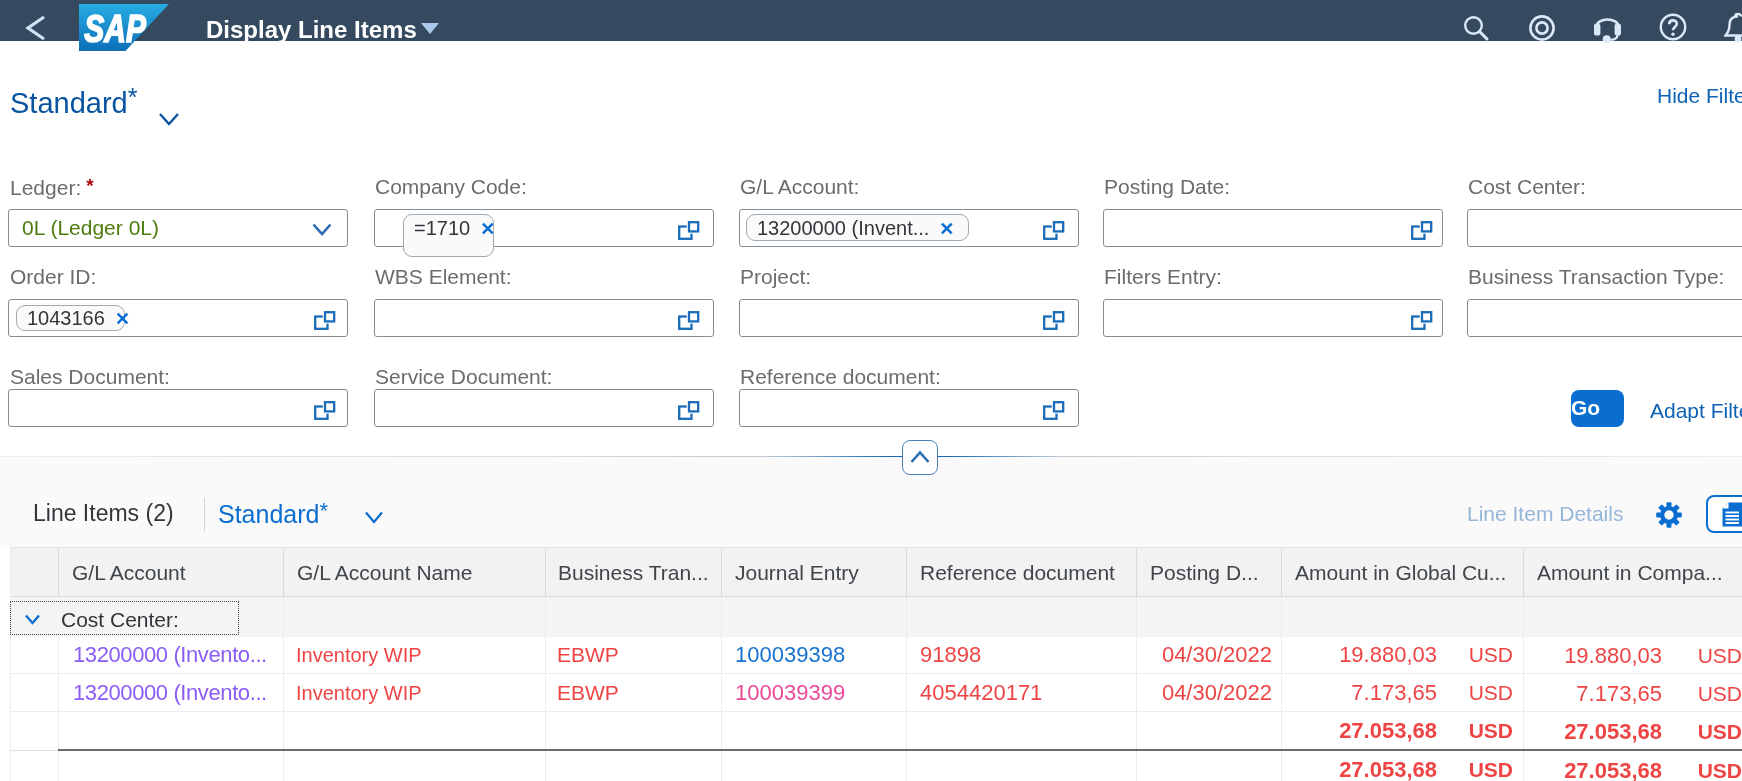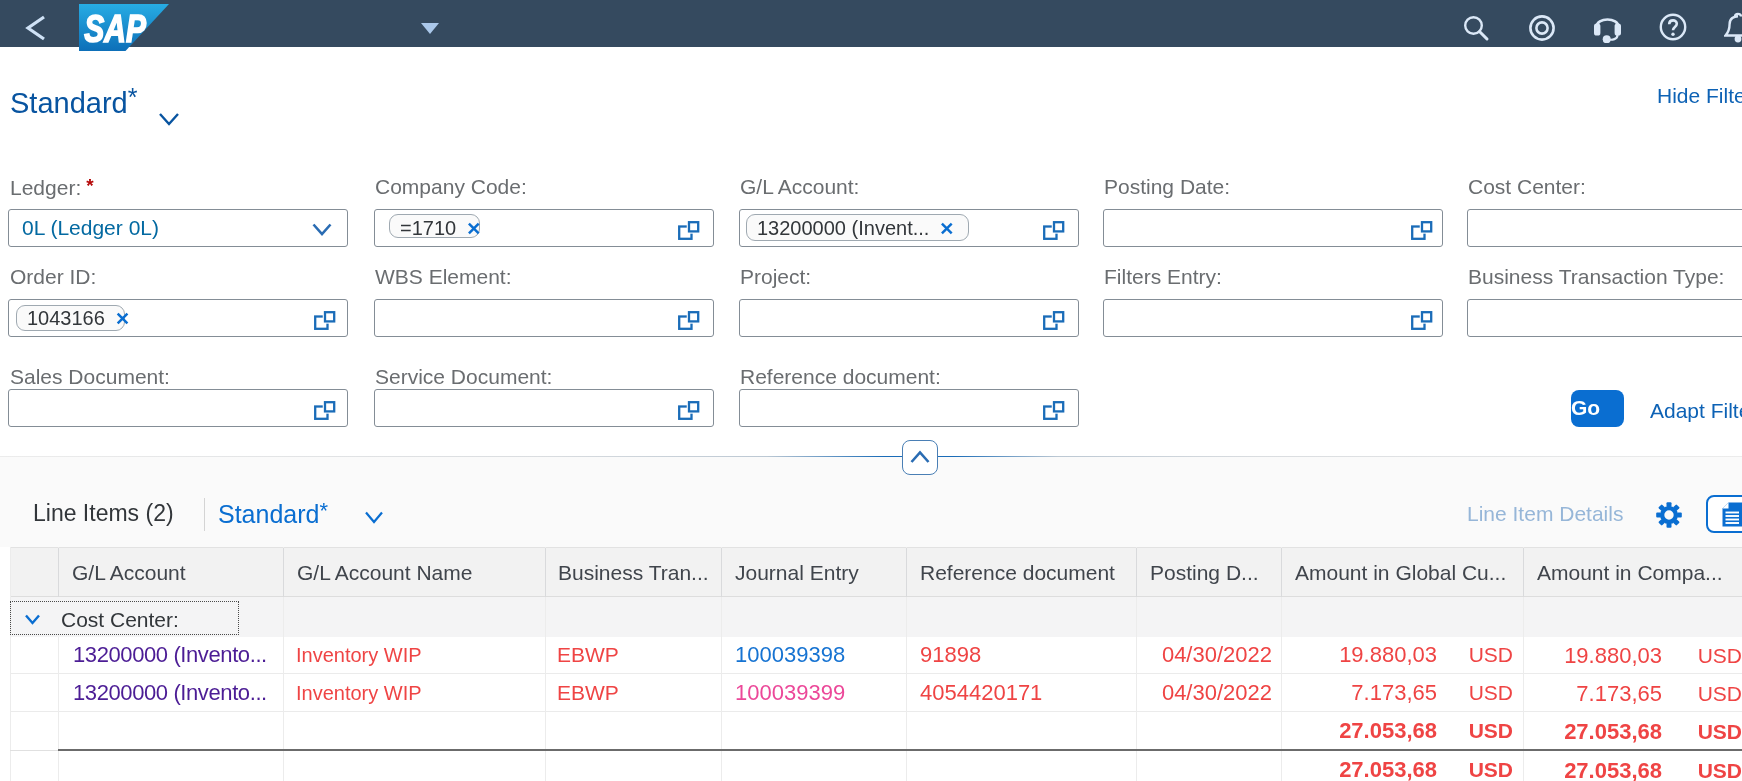--- a/index.html
+++ b/index.html
@@ -1,35 +1,35 @@
 <!DOCTYPE html>
 <html><head>
 <meta charset="utf-8">
 <style>
 * { margin:0; padding:0; box-sizing:border-box; }
 html,body { width:1742px; height:781px; background:#fff; overflow:hidden;
   font-family:"Liberation Sans", sans-serif; position:relative; }
 .abs { position:absolute; }
 
-#shell { position:absolute; left:0; top:0; width:1742px; height:47px; background:#354a5f; }
+#shell { position:absolute; left:0; top:0; width:1742px; height:41px; background:#354a5f; }
 #shellTitle { position:absolute; left:206px; top:16px; font-size:24px; font-weight:bold; color:#fff; }
 .tri { position:absolute; width:0; height:0; border-left:9px solid transparent;
   border-right:9px solid transparent; border-top:11px solid #aac8ea; }
 
 .lbl { position:absolute; font-size:21px; color:#6a6d70; white-space:nowrap; }
 .box { position:absolute; width:340px; height:38px; background:#fff;
   border:1px solid #848d96; border-radius:3px; }
 .tok { position:absolute; height:28px; background:#fafafa; border:1px solid #9fa9b1;
   border-radius:9px; font-size:20px; color:#32363a; line-height:26px; padding:0 10px;
   white-space:nowrap; }
 .tok b { color:#0a6ed1; font-weight:bold; font-size:18px; margin-left:10px; font-family:"Liberation Sans",sans-serif; }
 .vh { position:absolute; width:22px; height:19px; }
 
 .cell { position:absolute; font-size:22px; color:#ef4444; white-space:nowrap; }
-.lk { color:#4c1d95; letter-spacing:-0.4px; }
+.lk { color:#8b5cf6; letter-spacing:-0.4px; }
 .rt { text-align:right; }
 .hdr { position:absolute; font-size:21px; color:#40454c; white-space:nowrap; }
 .vline { position:absolute; width:1px; background:#ececec; }
 .vlineh { position:absolute; width:1px; background:#d9dadc; }
 </style>
 </head>
 <body>
 
 <div id="shell">
   <svg class="abs" style="left:23px;top:14px" width="26" height="28" viewBox="0 0 26 28">
@@ -38,20 +38,21 @@
   <svg class="abs" style="left:79px;top:4px" width="92" height="47" viewBox="0 0 92 47">
     <defs>
         <linearGradient id="sapg" x1="0" y1="0" x2="0" y2="1">
       <stop offset="0" stop-color="#27ace4"></stop>
           <stop offset="1" stop-color="#0d6fb8"></stop>
     </linearGradient>
       </defs>
     <polygon points="0,0 90,0 46.5,47 0,47" fill="url(#sapg)"></polygon>
     <text x="6" y="38" font-family="Liberation Sans, sans-serif" font-weight="bold" font-style="italic" font-size="38" fill="#ffffff" stroke="#ffffff" stroke-width="1.7" transform="scale(0.88,1)" textLength="70" lengthAdjust="spacingAndGlyphs">SAP</text>
   </svg>
+  <div id="shellTitle">Display Line Items</div>
   <div class="tri" style="left:421px;top:23px"></div>
 
   <svg class="abs" style="left:1462px;top:14px" width="28" height="28" viewBox="0 0 28 28">
     <circle cx="11.5" cy="11.5" r="8.3" fill="none" stroke="#dbe8f7" stroke-width="2.4"></circle>
     <line x1="17.5" y1="17.5" x2="25" y2="25" stroke="#dbe8f7" stroke-width="3" stroke-linecap="round"></line>
   </svg>
 
   <svg class="abs" style="left:1528px;top:14px" width="28" height="28" viewBox="0 0 28 28">
     <circle cx="14" cy="14" r="11.6" fill="none" stroke="#dbe8f7" stroke-width="2.6"></circle>
     <circle cx="14" cy="14" r="5.6" fill="none" stroke="#dbe8f7" stroke-width="2.6"></circle>
@@ -84,26 +85,26 @@
 </svg>
 <div class="abs" style="left:1657px;top:84px;font-size:21px;color:#0d62b5;white-space:nowrap">Hide Filters</div>
 
 <div class="lbl" style="left:10px;top:175px">Ledger:<span style="color:#b50909;font-weight:bold;margin-left:5px;font-size:19px;vertical-align:3px">*</span></div>
 <div class="lbl" style="left:375px;top:175px">Company Code:</div>
 <div class="lbl" style="left:740px;top:175px">G/L Account:</div>
 <div class="lbl" style="left:1104px;top:175px">Posting Date:</div>
 <div class="lbl" style="left:1468px;top:175px">Cost Center:</div>
 
 <div class="box" style="left:8px;top:209px"></div>
-<div class="abs" style="left:22px;top:216px;font-size:21px;color:#0369a1">0L (Ledger 0L)</div>
+<div class="abs" style="left:22px;top:216px;font-size:21px;color:#4d7c0f">0L (Ledger 0L)</div>
 <svg class="abs" style="left:312px;top:222px" width="20" height="16" viewBox="0 0 20 16">
   <polyline points="1.5,2.5 10,12 18.5,2.5" fill="none" stroke="#2a6cb3" stroke-width="2.6"></polyline>
 </svg>
 <div class="box" style="left:374px;top:209px"></div>
-<div class="tok" style="left:389px;top:214px;width:91px;height:24px">=1710<b>✕</b></div>
+<div class="tok" style="left:403px;top:214px;width:91px;height:43px">=1710<b>✕</b></div>
 <div class="box" style="left:739px;top:209px"></div>
 <div class="tok" style="left:746px;top:214px;width:223px;height:27px">13200000 (Invent...<b>✕</b></div>
 <div class="box" style="left:1103px;top:209px"></div>
 <div class="box" style="left:1467px;top:209px;width:341px"></div>
 
 <div class="lbl" style="left:10px;top:265px">Order ID:</div>
 <div class="lbl" style="left:375px;top:265px">WBS Element:</div>
 <div class="lbl" style="left:740px;top:265px">Project:</div>
 <div class="lbl" style="left:1104px;top:265px">Filters Entry:</div>
 <div class="lbl" style="left:1468px;top:265px">Business Transaction Type:</div>

